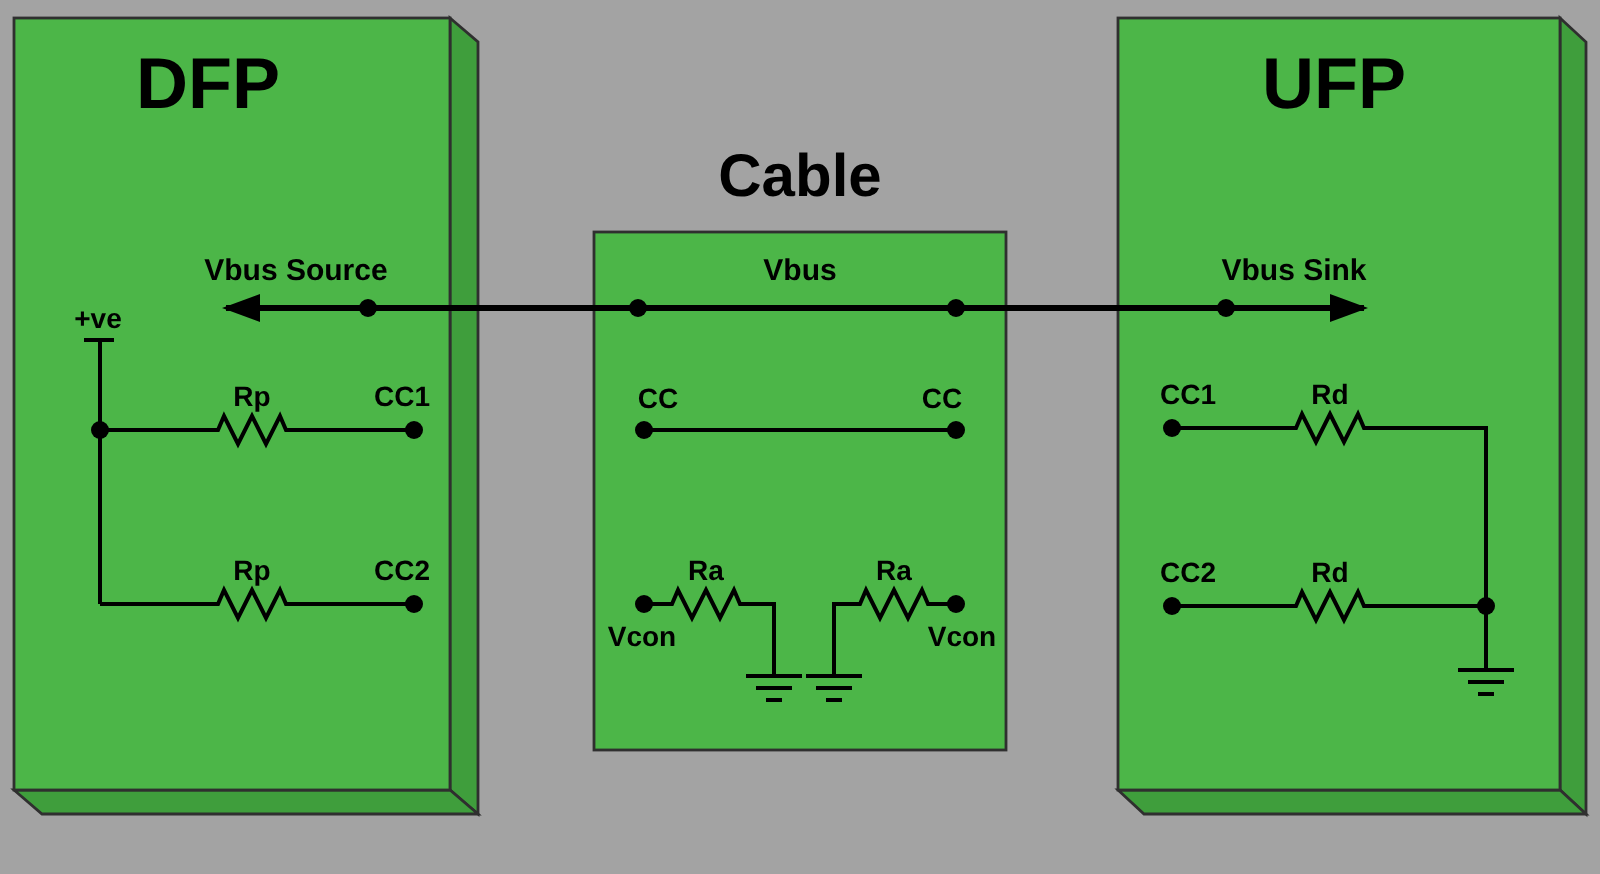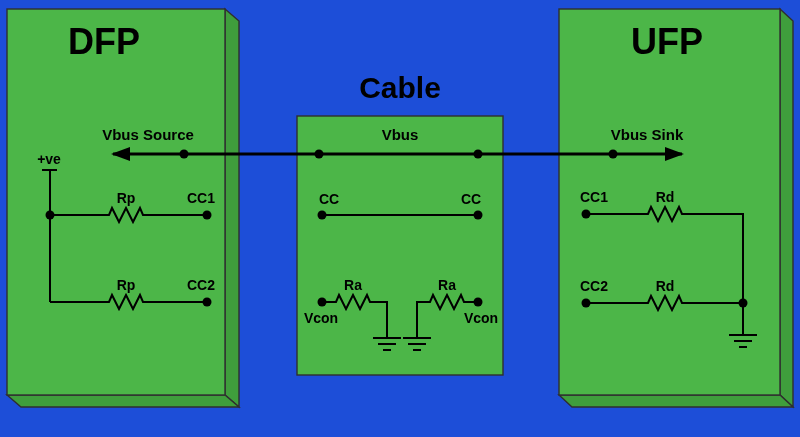--- a/index.html
+++ b/index.html
@@ -1,16 +1,16 @@
 <!DOCTYPE html>
 <html><head>
 <meta charset="utf-8">
 <style>
   html,body{margin:0;padding:0;background:#ffffff;}
-  .canvas{position:relative;width:800px;height:437px;background:#1d4ed8;
+  .canvas{position:relative;width:800px;height:437px;background:#a3a3a3;
           font-family:"Liberation Sans",sans-serif;}
   svg text{font-family:"Liberation Sans",sans-serif;font-weight:bold;fill:#000000;}
   .title-lg{font-size:36px;}
   .title-md{font-size:30px;}
   .lbl{font-size:15px;}
   .pin{font-size:14px;}
   .wire{stroke:#000000;stroke-width:2;fill:none;stroke-linecap:butt;stroke-linejoin:miter;}
   .wire-thick{stroke:#000000;stroke-width:3;fill:none;}
   .dot{fill:#000000;stroke:none;}
   .arrow{fill:#000000;stroke:none;}

